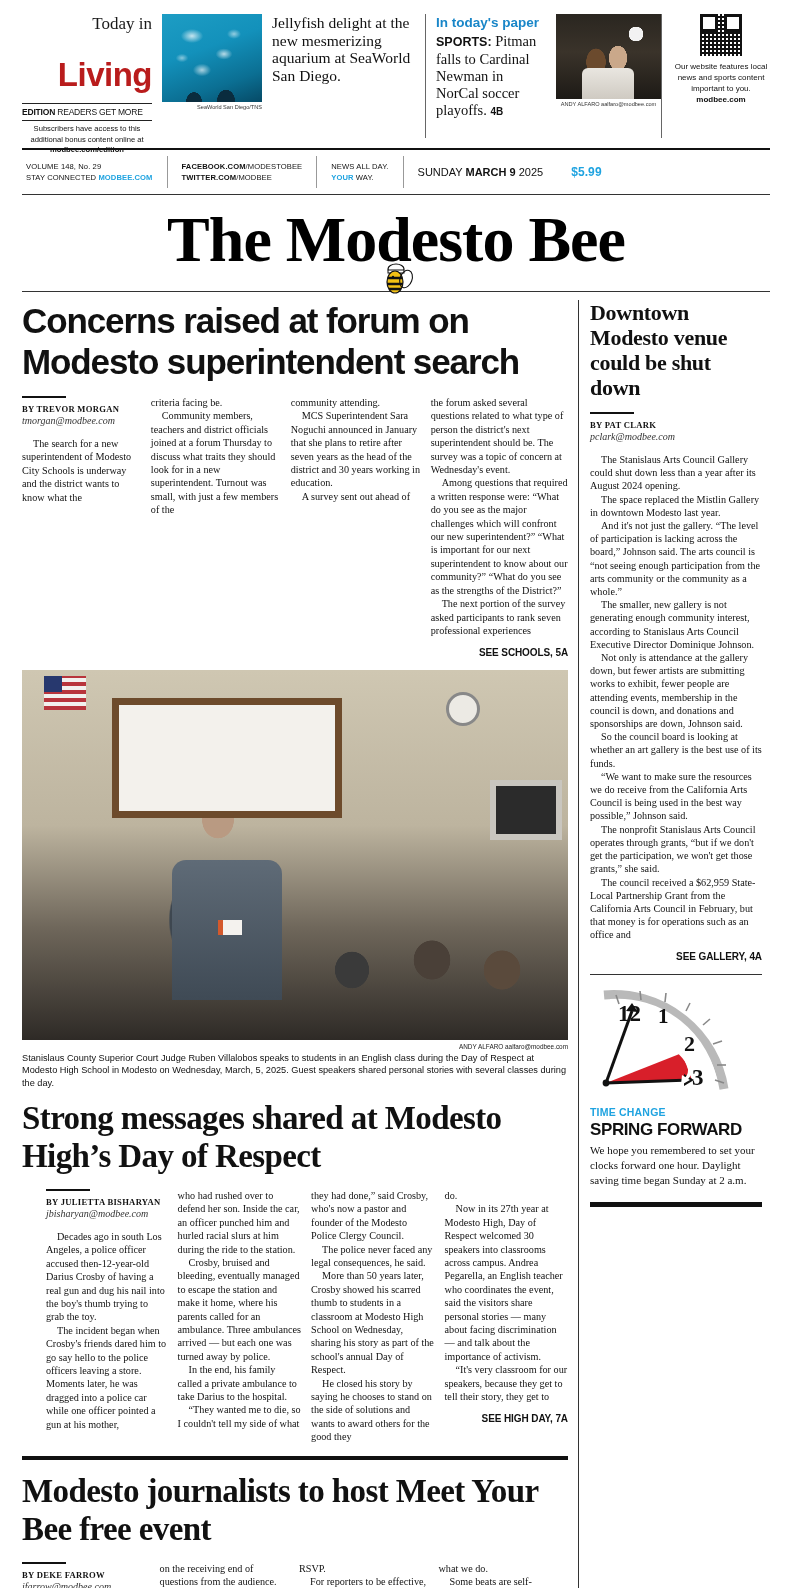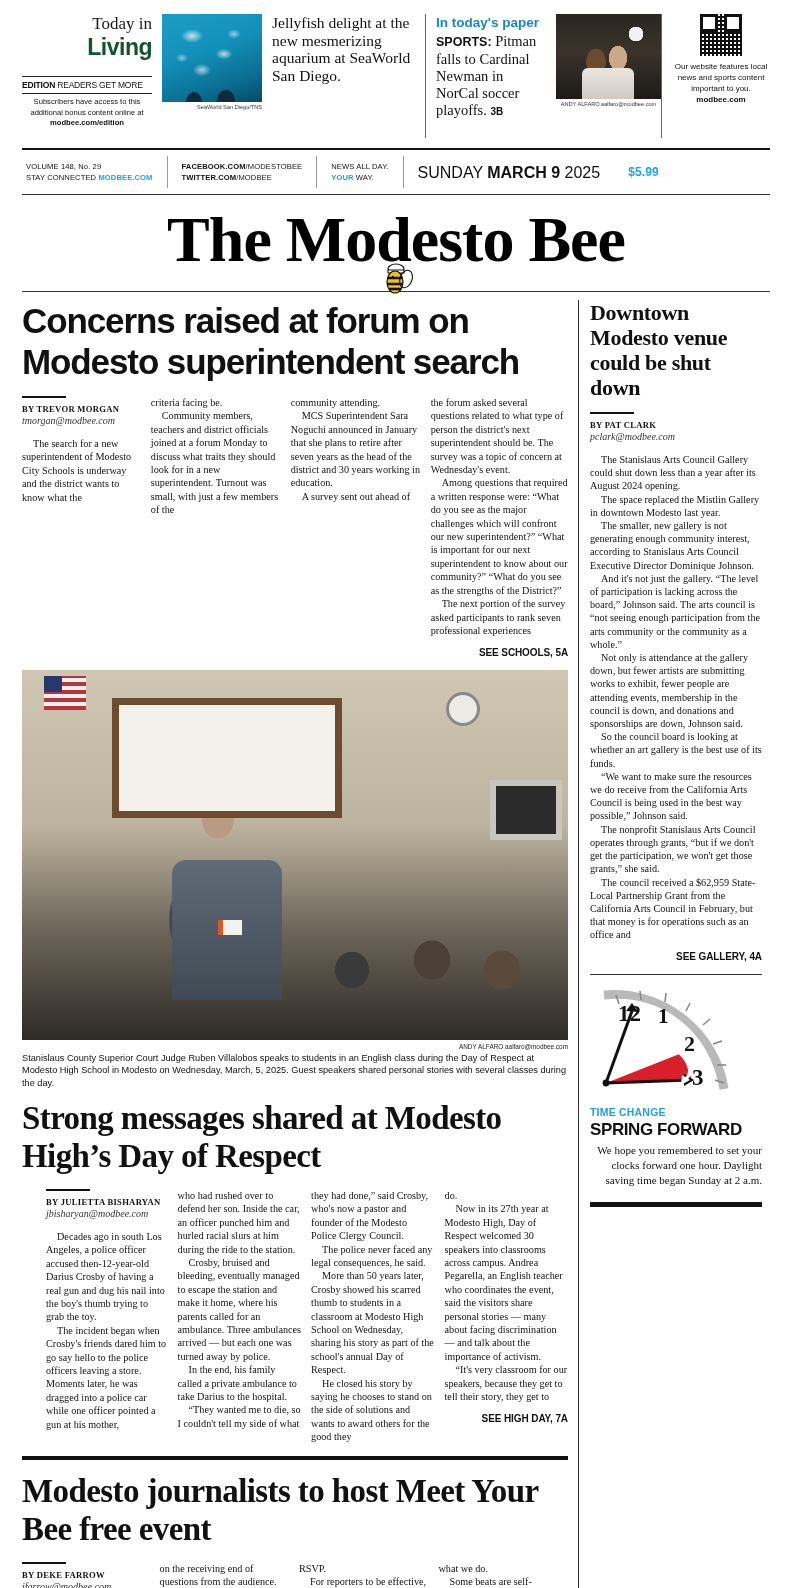--- a/index.html
+++ b/index.html
@@ -39,24 +39,25 @@
   }
   .today-in {
     font-family: "Liberation Serif", serif;
     font-size: 17px;
     line-height: 19px;
     color: #1a1a1a;
   }
   .living-word {
     font-family: "Liberation Sans", sans-serif;
     font-weight: bold;
-    font-size: 23px;
+    font-size: 33px;
     line-height: 29px;
-    color: #14532d;
+    color: #b91c1c;
     letter-spacing: -0.5px;
+    margin-top: 27px;
   }
   .edition-rule { border-top: 1px solid #222; width: 100%; margin-top: 14px; }
   .edition-head {
     font-family: "Liberation Sans", sans-serif;
     font-size: 8.5px;
     line-height: 13px;
     letter-spacing: -0.2px;
     text-align: left;
     width: 100%;
     padding-top: 2px;
@@ -182,21 +183,21 @@
     align-items: center;
     height: 44px;
     font-family: "Liberation Sans", sans-serif;
     font-size: 7.6px;
     letter-spacing: 0.1px;
   }
   .folio-cell { padding: 0 14px; line-height: 11px; }
   .folio-cell:first-child { padding-left: 4px; }
   .folio-vline { border-left: 1px solid #999; align-self: stretch; margin: 6px 0; }
   .blue { color: #1fa3e0; font-weight: bold; }
-  .folio-date { font-size: 16px; letter-spacing: 0; }
+  .folio-date { font-size: 11px; letter-spacing: 0; }
   .folio-date b { font-weight: bold; }
   .folio-price { font-family: "Liberation Sans", sans-serif; font-weight: bold; font-size: 12px; color: #1fa3e0; }
 
   
   .masthead {
     text-align: center;
     padding: 12px 0 2px 0;
     position: relative;
   }
   .mast-title {
@@ -351,21 +352,21 @@
   .time-change-kicker {
     font-family: "Liberation Sans", sans-serif;
     font-weight: bold; font-size: 10.5px; color: #1fa3e0;
     letter-spacing: 0.2px; padding-top: 5px;
   }
   .spring-forward {
     font-family: "Liberation Sans", sans-serif;
     font-weight: bold; font-size: 17px; letter-spacing: -0.4px;
     padding: 2px 0 3px 0;
   }
-  .clock-body { font-size: 11px; line-height: 15px; text-align: right; }
+  .clock-body { font-size: 11px; line-height: 15px; }
 
   .side-blackbar { border-top: 5px solid #111; margin-top: 14px; }
 </style>
 </head>
 <body>
 
 <div class="page">
 
   <div class="skybox">
 
@@ -387,21 +388,21 @@
       <div class="jelly-cred">SeaWorld San Diego/TNS</div>
     </div>
 
     <div class="sky-text">Jellyfish delight at the new mesmerizing aquarium at SeaWorld San Diego.</div>
 
     <div class="sky-divider"></div>
 
     <div class="sky-today">
       <span class="todays-paper">In today's paper</span>
       <span class="sports-lbl">SPORTS:</span><span> Pitman falls to Cardinal Newman in NorCal soccer playoffs.</span>
-      <span class="page-ref">3B</span>
+      <span class="page-ref">4B</span>
     </div>
 
     <div class="sky-soccer">
       <div class="soccer-img"></div>
       <div class="soccer-cred">ANDY ALFARO  aalfaro@modbee.com</div>
     </div>
 
     <div class="sky-divider"></div>
 
     <div class="sky-qr">
@@ -463,21 +464,21 @@
         <h1 class="hed">Concerns raised at forum on Modesto superintendent search</h1>
         <div class="cols3">
           <div class="col s1-c1">
             <div class="byline-rule"></div>
             <div class="byline">BY TREVOR MORGAN</div>
             <div class="byline-mail">tmorgan@modbee.com</div>
             <p style="margin-top:10px;">The search for a new superintendent of Modesto City Schools is underway and the district wants to know what the</p>
           </div>
           <div class="col s1-c2">
             <p class="noind">criteria facing be.</p>
-            <p>Community members, teachers and district officials joined at a forum Monday to discuss what traits they should look for in a new superintendent. Turnout was small, with just a few members of the</p>
+            <p>Community members, teachers and district officials joined at a forum Thursday to discuss what traits they should look for in a new superintendent. Turnout was small, with just a few members of the</p>
           </div>
           <div class="col s1-c3">
             <p class="noind">community attending.</p>
             <p>MCS Superintendent Sara Noguchi announced in January that she plans to retire after seven years as the head of the district and 30 years working in education.</p>
             <p>A survey sent out ahead of</p>
           </div>
           <div class="col s1-c4">
             <p class="noind">the forum asked several questions related to what type of person the district's next superintendent should be. The survey was a topic of concern at Wednesday's event.</p>
             <p>Among questions that required a written response were: “What do you see as the major challenges which will confront our new superintendent?” “What is important for our next superintendent to know about our community?” “What do you see as the strengths of the District?”</p>
             <p>The next portion of the survey asked participants to rank seven professional experiences</p>
@@ -562,22 +563,22 @@
 
     <div class="side-col">
       <div>
         <div class="side-hed">Downtown Modesto venue could be shut down</div>
         <div class="byline-rule"></div>
         <div class="byline">BY PAT CLARK</div>
         <div class="byline-mail">pclark@modbee.com</div>
         <div class="side-body" style="padding-top:10px;">
           <p>The Stanislaus Arts Council Gallery could shut down less than a year after its August 2024 opening.</p>
           <p>The space replaced the Mistlin Gallery in downtown Modesto last year.</p>
+          <p>And it's not just the gallery. “The level of participation is lacking across the board,” Johnson said. The arts council is “not seeing enough participation from the arts community or the community as a whole.”</p>
           <p>The smaller, new gallery is not generating enough community interest, according to Stanislaus Arts Council Executive Director Dominique Johnson.</p>
-          <p>And it's not just the gallery. “The level of participation is lacking across the board,” Johnson said. The arts council is “not seeing enough participation from the arts community or the community as a whole.”</p>
           <p>Not only is attendance at the gallery down, but fewer artists are submitting works to exhibit, fewer people are attending events, membership in the council is down, and donations and sponsorships are down, Johnson said.</p>
           <p>So the council board is looking at whether an art gallery is the best use of its funds.</p>
           <p>“We want to make sure the resources we do receive from the California Arts Council is being used in the best way possible,” Johnson said.</p>
           <p>The nonprofit Stanislaus Arts Council operates through grants, “but if we don't get the participation, we won't get those grants,” she said.</p>
           <p>The council received a $62,959 State-Local Partnership Grant from the California Arts Council in February, but that money is for operations such as an office and</p>
         </div>
         <div class="jump">SEE GALLERY, 4A</div>
       </div>
 
       <div class="rule-thin" style="margin-top:12px;"></div>

